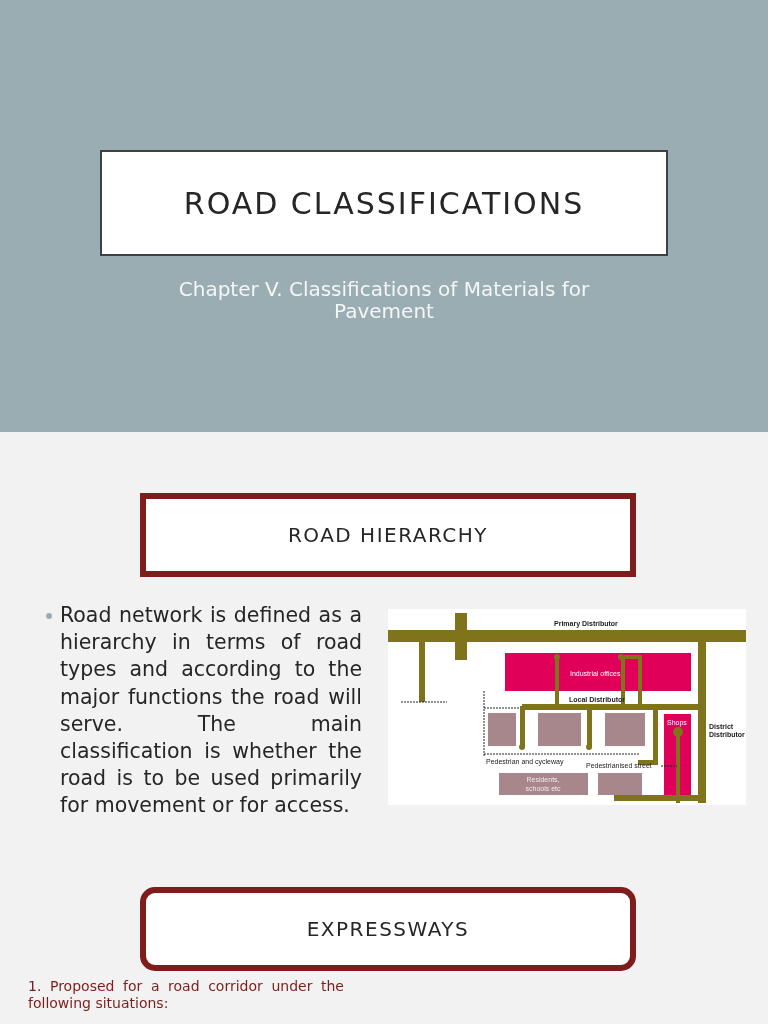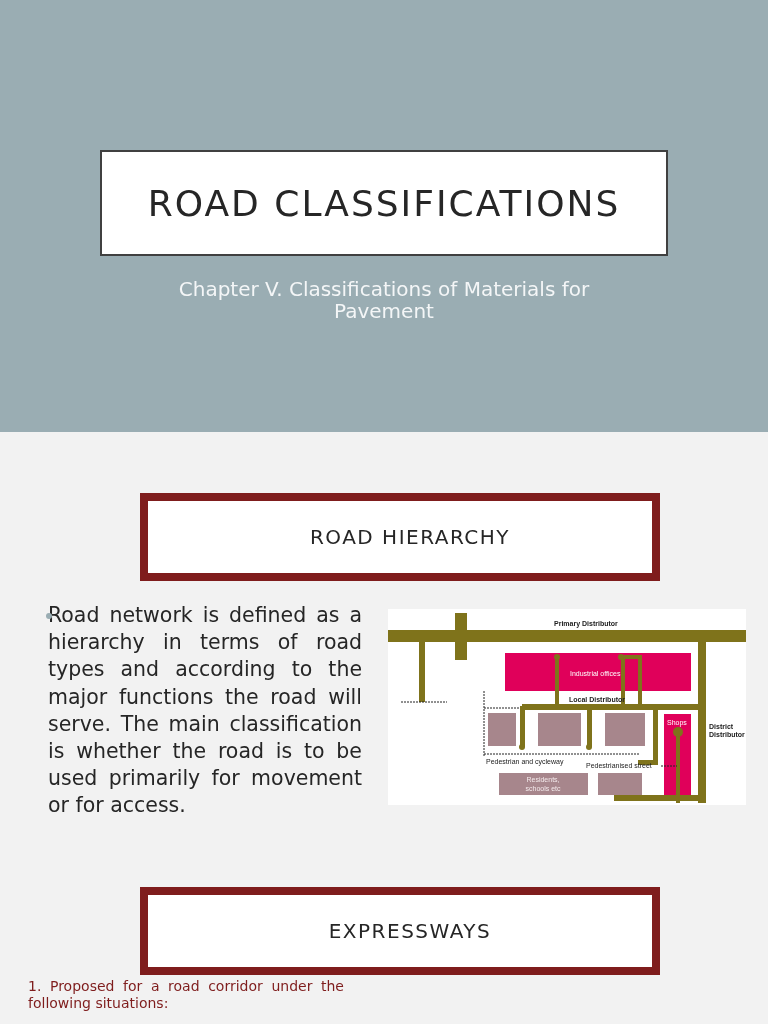--- a/index.html
+++ b/index.html
@@ -12,48 +12,48 @@
   .slide1 {
     position: absolute; left: 0; top: 0; width: 768px; height: 432px;
     background: #9aadb3;
   }
   .title-box {
     position: absolute; left: 100px; top: 150px; width: 564px; height: 102px;
     background: #ffffff; border: 2px solid #404040;
     display: flex; align-items: center; justify-content: center;
   }
   .title-text {
-    font-size: 36px; letter-spacing: 2px; color: #262626;
+    font-size: 30px; letter-spacing: 2px; color: #262626;
   }
   .subtitle {
     position: absolute; left: 150px; top: 278px; width: 468px;
     text-align: center; color: #f4f6f7; font-size: 20px; line-height: 22px;
   }
   .slide2 {
     position: absolute; left: 0; top: 432px; width: 768px; height: 592px;
     background: #f2f2f2;
   }
   .section-box {
     position: absolute; left: 140px; width: 484px; height: 72px;
-    background: #ffffff; border: 8px solid #7f1d1d;
-    display: flex; align-items: center; justify-content: center; padding-left: 20px;
+    background: #ffffff; border: 6px solid #7f1d1d;
+    display: flex; align-items: center; justify-content: center;
   }
   .section-text { font-size: 20px; letter-spacing: 1.5px; color: #262626; }
   .box-hierarchy { top: 61px; }
-  .box-express { top: 455px; }
+  .box-express { top: 455px; border-radius: 15px; }
   .bullet-block {
     position: absolute; left: 46px; top: 170px; width: 316px;
     font-size: 20.5px; line-height: 27.2px; color: #262626;
   }
   .bullet-dot {
     position: absolute; left: 0; top: 11px; width: 6px; height: 6px;
     border-radius: 50%; background: #9aadb3;
   }
   .bullet-text {
-    margin-left: 2px; text-align: justify; display: block;
+    margin-left: 14px; text-align: justify; display: block;
   }
   .diagram {
     position: absolute; left: 388px; top: 177px; width: 358px; height: 196px;
     background: #ffffff;
   }
   .diagram svg { display: block; }
   .numbered {
     position: absolute; left: 28px; top: 546px; width: 316px;
     font-size: 14px; line-height: 17px; color: #7f1d1d; text-align: justify;
     text-align-last: left;

